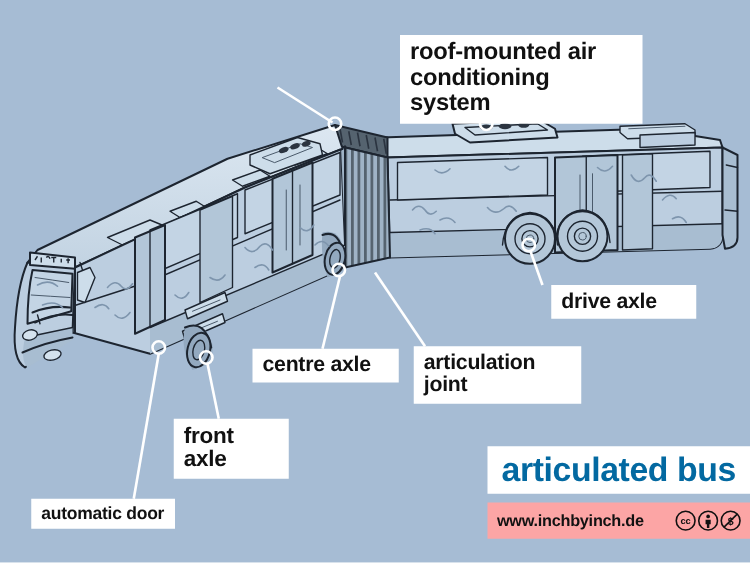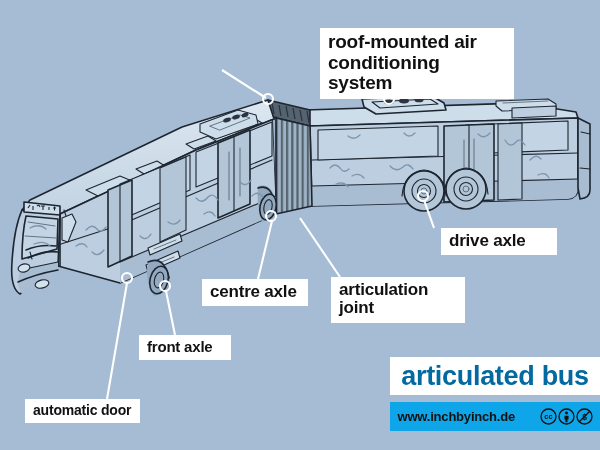--- a/index.html
+++ b/index.html
@@ -31,24 +31,24 @@
     font-stretch: condensed;
     letter-spacing: -0.2px;
     line-height: 1.08;
     padding: 4px 8px 5px 8px;
     box-sizing: border-box;
     white-space: pre-line;
     z-index: 40;
   }
   .lbl-bellow            { left:140px; top:40px;  width:83px;  font-size:19px; }
   .lbl-ac                { left:320px; top:28px;  width:194px; font-size:19px; text-align:left; }
-  .lbl-centre-axle       { left:202px; top:279px; width:106px; font-size:17px; }
+  .lbl-centre-axle       { left:202px; top:279px; width:117px; font-size:17px; }
   .lbl-articulation      { left:331px; top:277px; width:134px; font-size:17px; }
   .lbl-drive-axle        { left:441px; top:228px; width:116px;  font-size:17px; }
-  .lbl-front-axle        { left:139px; top:335px; width:92px;  font-size:15px; }
+  .lbl-front-axle        { left:139px; top:335px; width:92px;  font-size:18px; }
   .lbl-automatic-door    { left:25px;  top:399px; width:115px; font-size:14px; }
 
   
   .title-plate {
     position: absolute;
     left: 390px;
     top: 357px;
     width: 210px;
     height: 38px;
     background: #ffffff;
@@ -65,21 +65,21 @@
     font-size: 27px;
     color: #0369a1;
     letter-spacing: -0.3px;
   }
   .footer-plate {
     position: absolute;
     left: 390px;
     top: 402px;
     width: 210px;
     height: 29px;
-    background: #0ea5e9;
+    background: #fca5a5;
     box-sizing: border-box;
     display: flex;
     align-items: center;
     justify-content: flex-end;
     padding-right: 7px;
     z-index: 40;
   }
   .footer-url {
     font-family: "Liberation Sans Narrow", "Liberation Sans", sans-serif;
     font-weight: bold;

